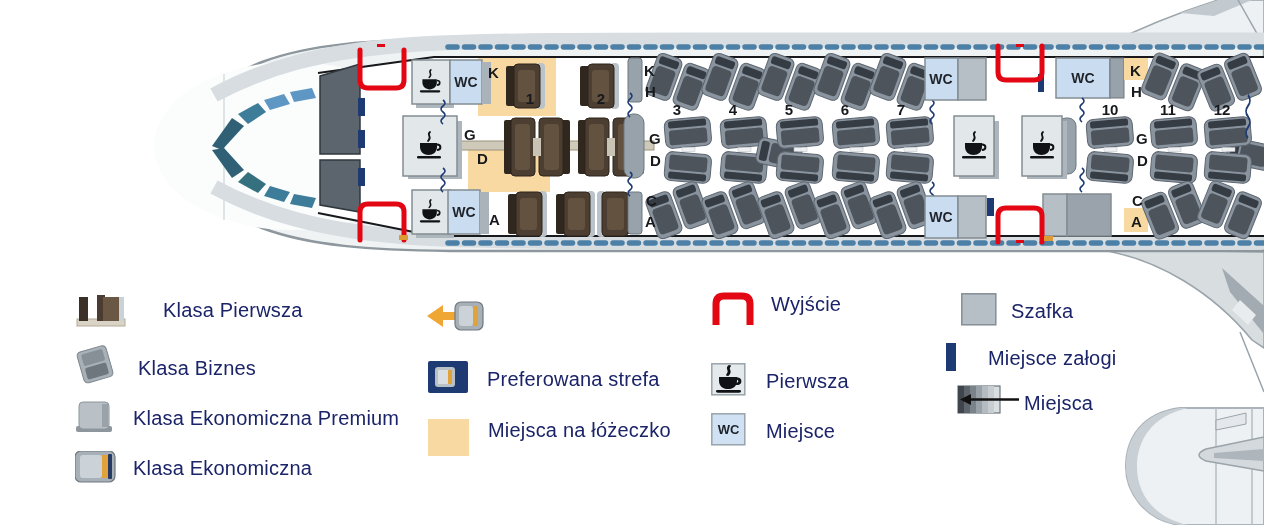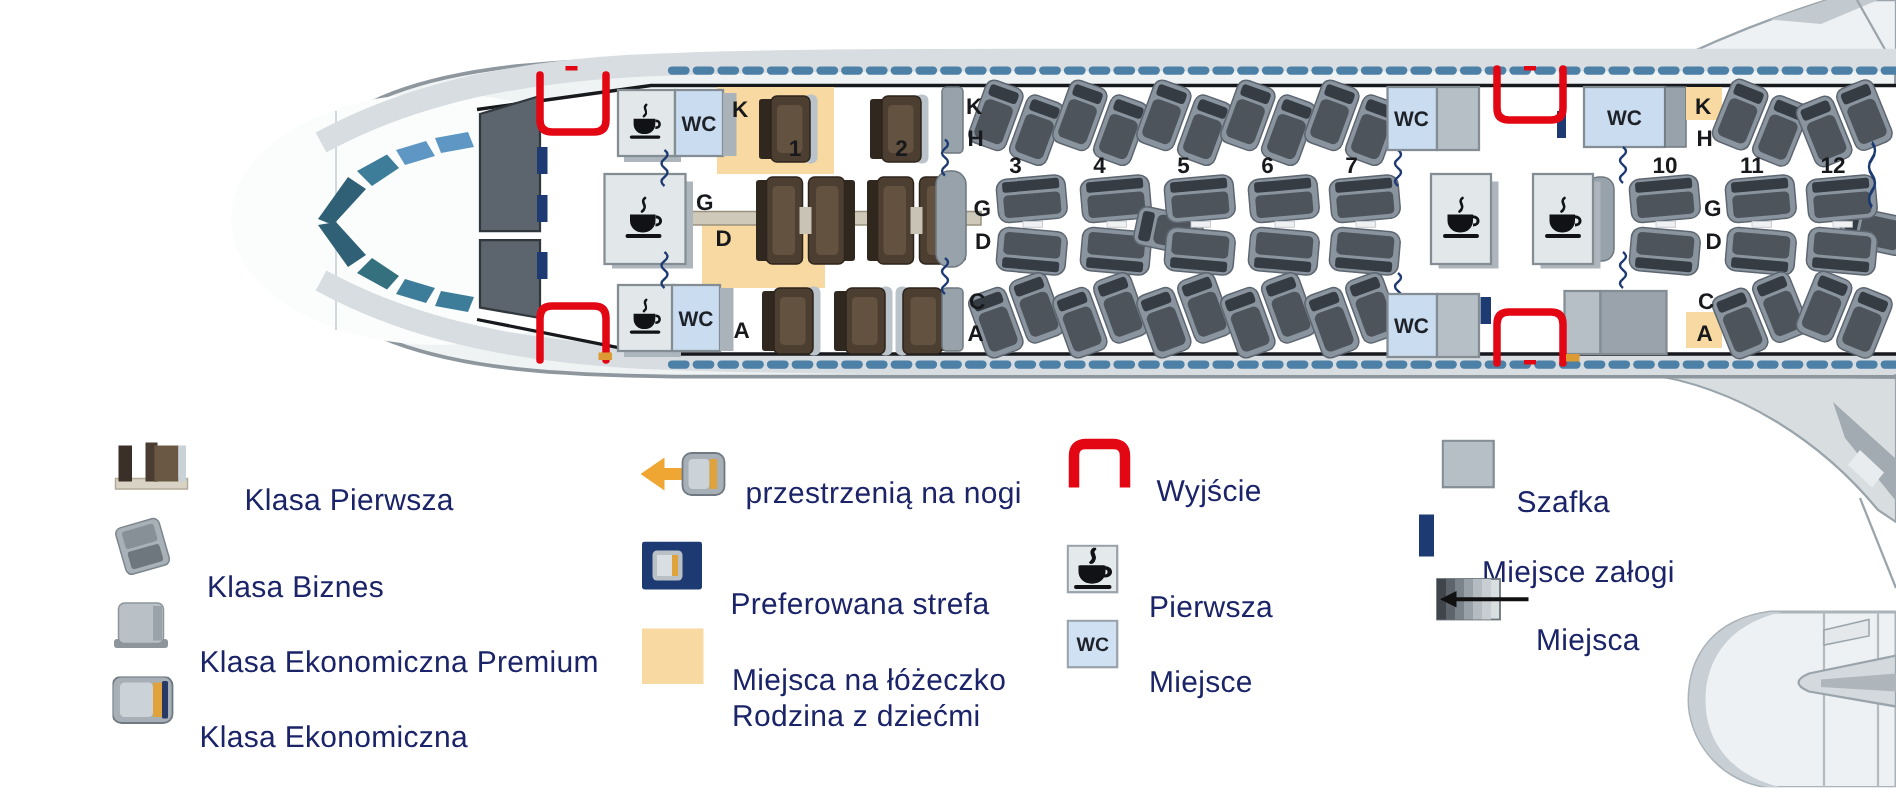--- a/index.html
+++ b/index.html
@@ -1,19 +1,19 @@
 <!DOCTYPE html>
 <html><head>
 <meta charset="utf-8">
 <style>
   html,body{margin:0;padding:0;background:#ffffff;}
   #stage{position:relative;width:1264px;height:525px;background:#ffffff;overflow:hidden;
          font-family:"Liberation Sans",sans-serif;}
   #plane-svg{position:absolute;left:0;top:0;}
-  .lg-text{position:absolute;color:#1b2468;font-size:20px;line-height:24px;letter-spacing:.2px;white-space:nowrap;margin-top:24px;}
+  .lg-text{position:absolute;color:#1b2468;font-size:20px;line-height:24px;letter-spacing:.2px;white-space:nowrap;}
   .lg-icon{position:absolute;}
   .peach-sq{background:#f7d9a1;}
   .navy-bar{background:#1d3a73;}
   .lg-line{display:block;}
 </style>
 </head>
 <body>
 
 <div id="stage">
 
@@ -329,35 +329,33 @@
   <span class="lg-text" style="left:133px;top:456px">Klasa Ekonomiczna</span>
 
   <svg class="lg-icon" style="left:427px;top:300px" width="60" height="34">
     <polygon points="0,16 16,5 16,27" fill="#f0a633"></polygon>
     <rect x="12" y="12" width="20" height="8" fill="#f0a633"></rect>
     <rect x="28" y="2" width="28" height="28" rx="6" fill="#a7afb7" stroke="#707981" stroke-width="1.2"></rect>
     <rect x="32" y="6" width="14" height="20" rx="3" fill="#ccd3d8"></rect>
     <rect x="46" y="6" width="5" height="20" fill="#e0a33c"></rect>
   </svg>
   <span class="lg-text" style="left:497px;top:293px">
-    <span class="lg-line">przestrzenią na nogi</span>
   </span>
 
   <svg class="lg-icon" style="left:428px;top:361px" width="42" height="34">
     <rect x="0" y="0" width="40" height="32" rx="2" fill="#1d3a73"></rect>
     <rect x="7" y="6" width="20" height="20" rx="3" fill="#b9c1c7"></rect>
     <rect x="10" y="9" width="10" height="14" fill="#d8dee2"></rect>
     <rect x="20" y="9" width="4" height="14" fill="#e0a33c"></rect>
   </svg>
   <span class="lg-text" style="left:487px;top:367px">Preferowana strefa</span>
 
   <div class="lg-icon peach-sq" style="left:428px;top:419px;width:41px;height:37px"></div>
   <span class="lg-text" style="left:488px;top:418px">
     <span class="lg-line">Miejsca na łóżeczko</span>
-    <span class="lg-line">Rodzina z dziećmi</span>
   </span>
 
   <svg class="lg-icon" style="left:711px;top:291px" width="46" height="36">
     <path d="M 5 34 L 5 13 Q 5 5 13 5 L 31 5 Q 39 5 39 13 L 39 34" stroke="#e30613" stroke-width="7" fill="none"></path>
   </svg>
   <span class="lg-text" style="left:771px;top:292px">
     <span class="lg-line">Wyjście</span>
   </span>
 
   <svg class="lg-icon" style="left:711px;top:363px" width="35" height="33">

